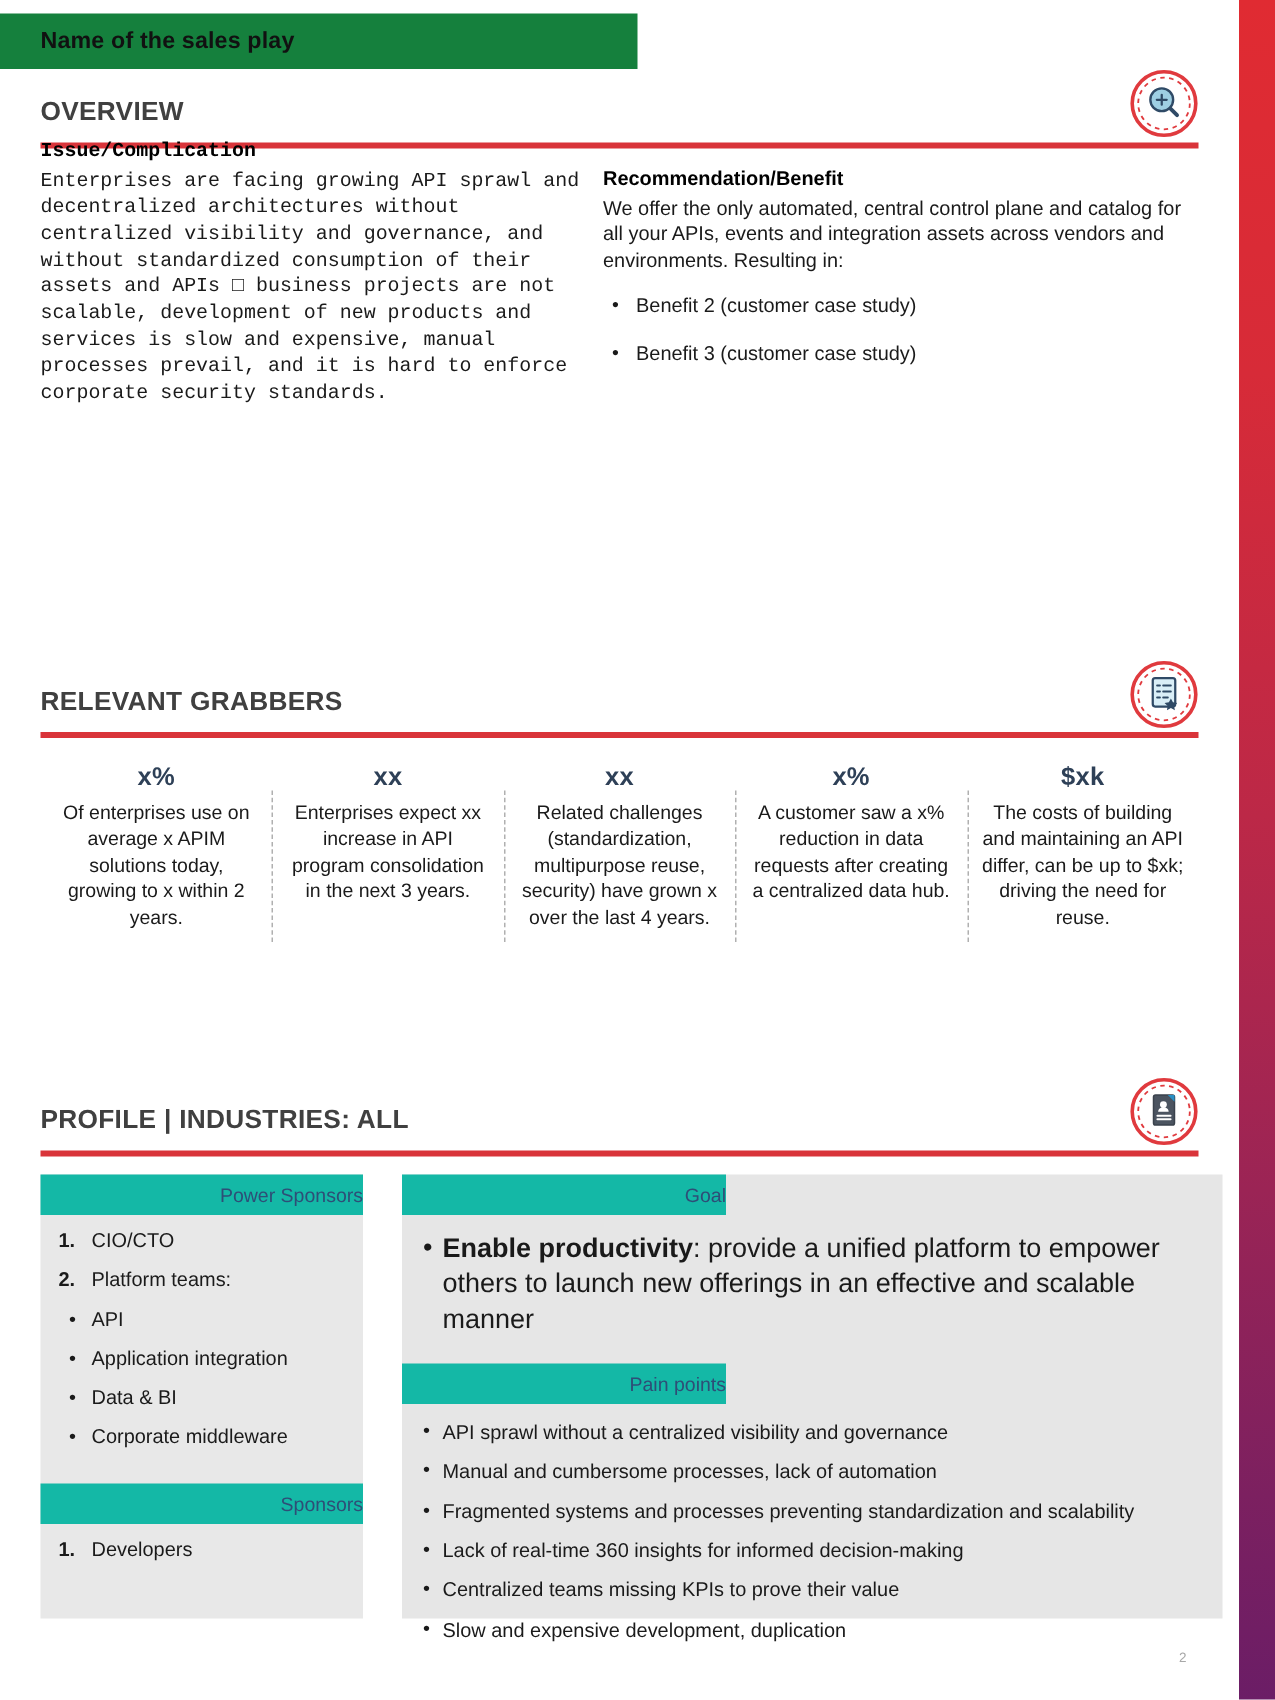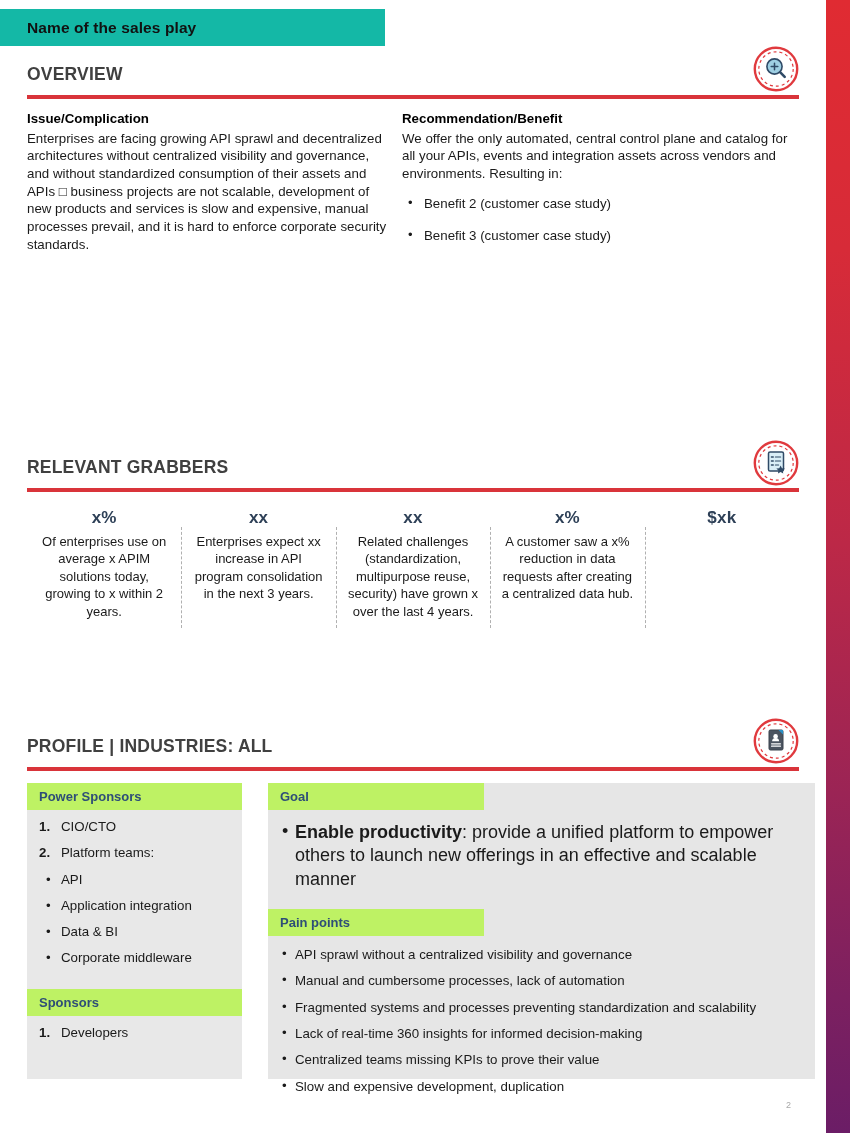--- a/index.html
+++ b/index.html
@@ -33,23 +33,23 @@
     top: 0;
     width: 826px;
     height: 1133px;
   }
 
   
   .title-band {
     position: absolute;
     left: 0;
     top: 9px;
-    width: 385px;
+    width: 425px;
     height: 37px;
-    background: #14b8a6;
+    background: #15803d;
     display: flex;
     align-items: center;
   }
   .title-band-text {
     font-size: 15.5px;
     font-weight: bold;
     color: #111111;
     padding-left: 27px;
     letter-spacing: 0.1px;
   }
@@ -168,26 +168,27 @@
   }
   .profile-right {
     position: absolute;
     left: 268px;
     top: 783px;
     width: 547px;
     height: 296px;
     background: #e6e6e6;
   }
   .panel-head {
-    background: #bef264;
+    background: #14b8a6;
     color: #2e4e77;
     font-size: 13px;
-    font-weight: bold;
+    font-weight: normal;
     padding: 6px 0 6px 12px;
     box-sizing: border-box;
+    text-align: right;
   }
   .panel-head.wide { width: 216px; }
 
   .num-list {
     list-style: none;
     margin: 0;
     padding: 8px 0 0 0;
   }
   .num-list li {
     display: flex;
@@ -274,21 +275,21 @@
   <div class="badge" style="left:753px; top:46px;">
     <svg width="46" height="46" viewBox="0 0 46 46">
       <circle cx="23" cy="23" r="21.2" fill="none" stroke="#e03a3e" stroke-width="2.4"></circle>
       <circle cx="23" cy="23" r="17.2" fill="none" stroke="#e03a3e" stroke-width="1.2" stroke-dasharray="3 3"></circle>
       <circle cx="21.5" cy="20.5" r="7.6" fill="#9ecfe3" stroke="#2f4a66" stroke-width="1.6"></circle>
       <path d="M21.5 17.2v6.6M18.2 20.5h6.6" stroke="#2f4a66" stroke-width="1.5" stroke-linecap="round"></path>
       <path d="M27.3 26.4l4.4 4.4" stroke="#2f4a66" stroke-width="2.6" stroke-linecap="round"></path>
     </svg>
   </div>
 
-  <div class="ov-col" style="left:27px; top:110px; width:362px;">
+  <div class="ov-col" style="left:27px; top:92px; width:362px;font-family:Liberation Mono, monospace;">
     <div class="ov-head">Issue/Complication</div>
     <div class="ov-body">Enterprises are facing growing API sprawl and decentralized architectures without centralized visibility and governance, and without standardized consumption of their assets and APIs □ business projects are not scalable, development of new products and services is slow and expensive, manual processes prevail, and it is hard to enforce corporate security standards.</div>
   </div>
 
   <div class="ov-col" style="left:402px; top:110px; width:390px;">
     <div class="ov-head">Recommendation/Benefit</div>
     <div class="ov-body">We offer the only automated, central control plane and catalog for all your APIs, events and integration assets across vendors and environments. Resulting in:</div>
     <ul class="benefit-list">
       <li>Benefit 2  (customer case study)</li>
       <li>Benefit 3  (customer case study)</li>
@@ -323,20 +324,21 @@
     <div class="grabber">
       <div class="grabber-figure">xx</div>
       <div class="grabber-text">Related challenges (standardization, multipurpose reuse, security) have grown x over the last 4 years.</div>
     </div>
     <div class="grabber">
       <div class="grabber-figure">x%</div>
       <div class="grabber-text">A customer  saw a x% reduction in data requests after creating a centralized data hub.</div>
     </div>
     <div class="grabber">
       <div class="grabber-figure">$xk</div>
+      <div class="grabber-text">The costs of building and maintaining an API differ, can be up to $xk; driving the need for reuse.</div>
     </div>
   </div>
 
   <div class="section-head" style="top:736px;">
     <div class="section-title">PROFILE | INDUSTRIES: ALL</div>
     <div class="section-rule" style="top:31px;"></div>
   </div>
 
   <div class="badge" style="left:753px; top:718px;">
     <svg width="46" height="46" viewBox="0 0 46 46">

